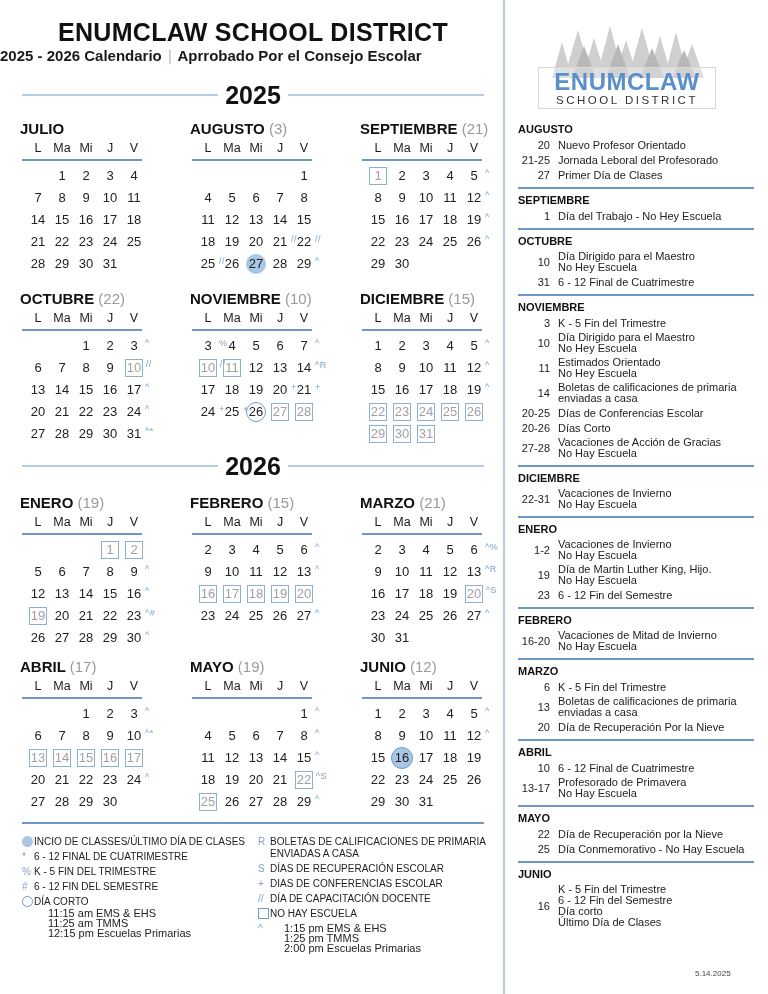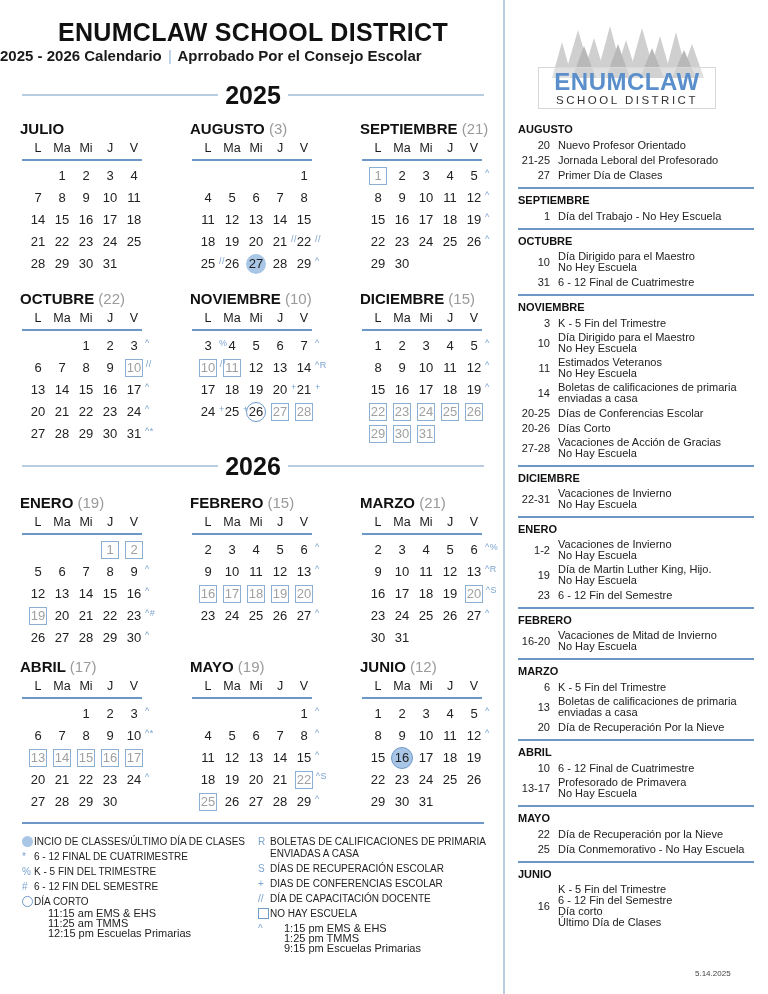--- a/index.html
+++ b/index.html
@@ -600,21 +600,21 @@
         <div>DÍA DE CAPACITACIÓN DOCENTE</div>
       </div>
       <div class="li">
         <span class="sq"></span>
         <div>NO HAY ESCUELA</div>
       </div>
       <div class="li">
         <span class="sym">^</span>
         <div class="detail">1:15 pm EMS &amp; EHS</div>
         <div class="detail">1:25 pm TMMS</div>
-        <div class="detail">9:15 pm Escuelas Primarias</div>
+        <div class="detail">2:00 pm Escuelas Primarias</div>
       </div>
     </div>
 
   <div class="events">
       <div class="ev-sec">
         <div class="ev-month">AUGUSTO</div>
         <div class="ev">
           <div class="d">20</div>
           <div class="t">
             <span>Nuevo Profesor Orientado</span>
@@ -669,21 +669,21 @@
         <div class="ev">
           <div class="d">10</div>
           <div class="t">
             <span>Día Dirigido para el Maestro</span>
             <span>No Hey Escuela</span>
           </div>
         </div>
         <div class="ev">
           <div class="d">11</div>
           <div class="t">
-            <span>Estimados Veteranos</span>
+            <span>Estimados Orientado</span>
             <span>No Hey Escuela</span>
           </div>
         </div>
         <div class="ev">
           <div class="d">14</div>
           <div class="t">
             <span>Boletas de calificaciones de primaria</span>
             <span>enviadas a casa</span>
           </div>
         </div>

